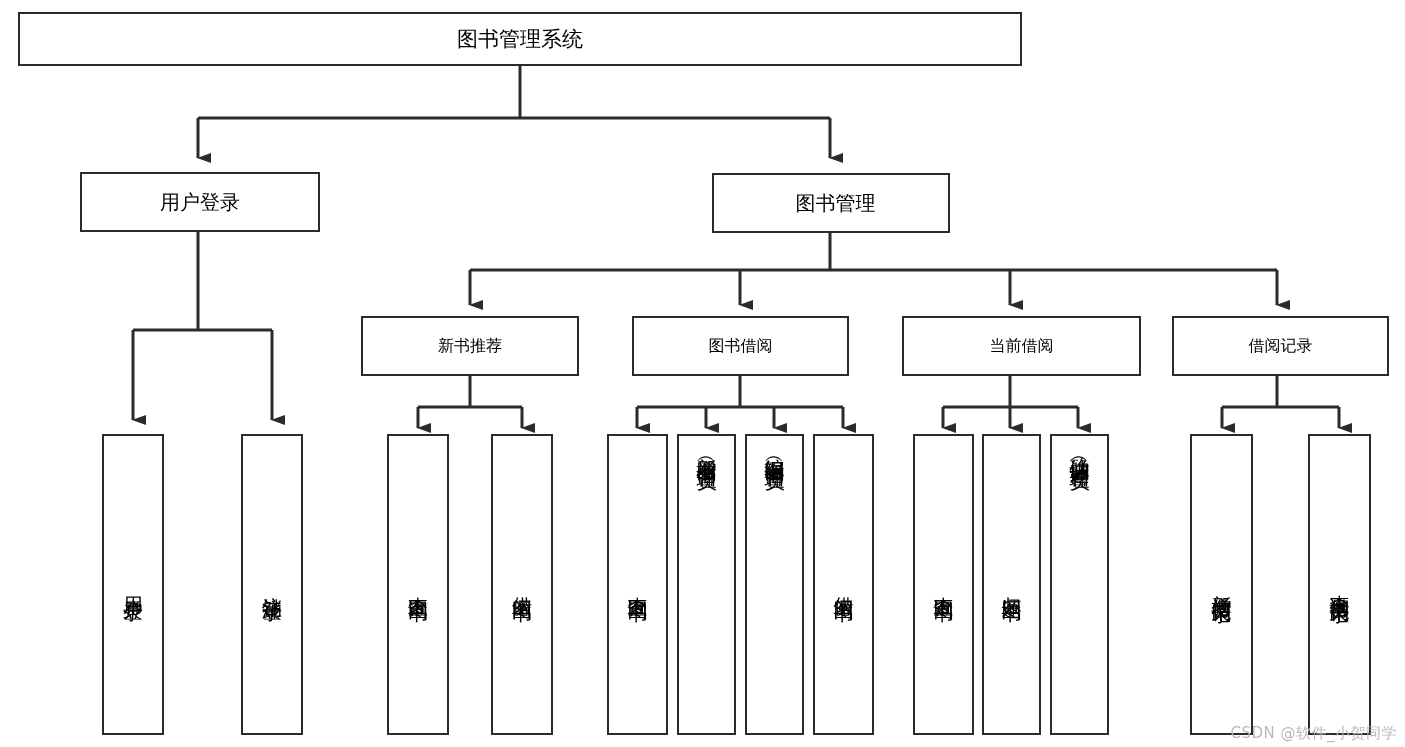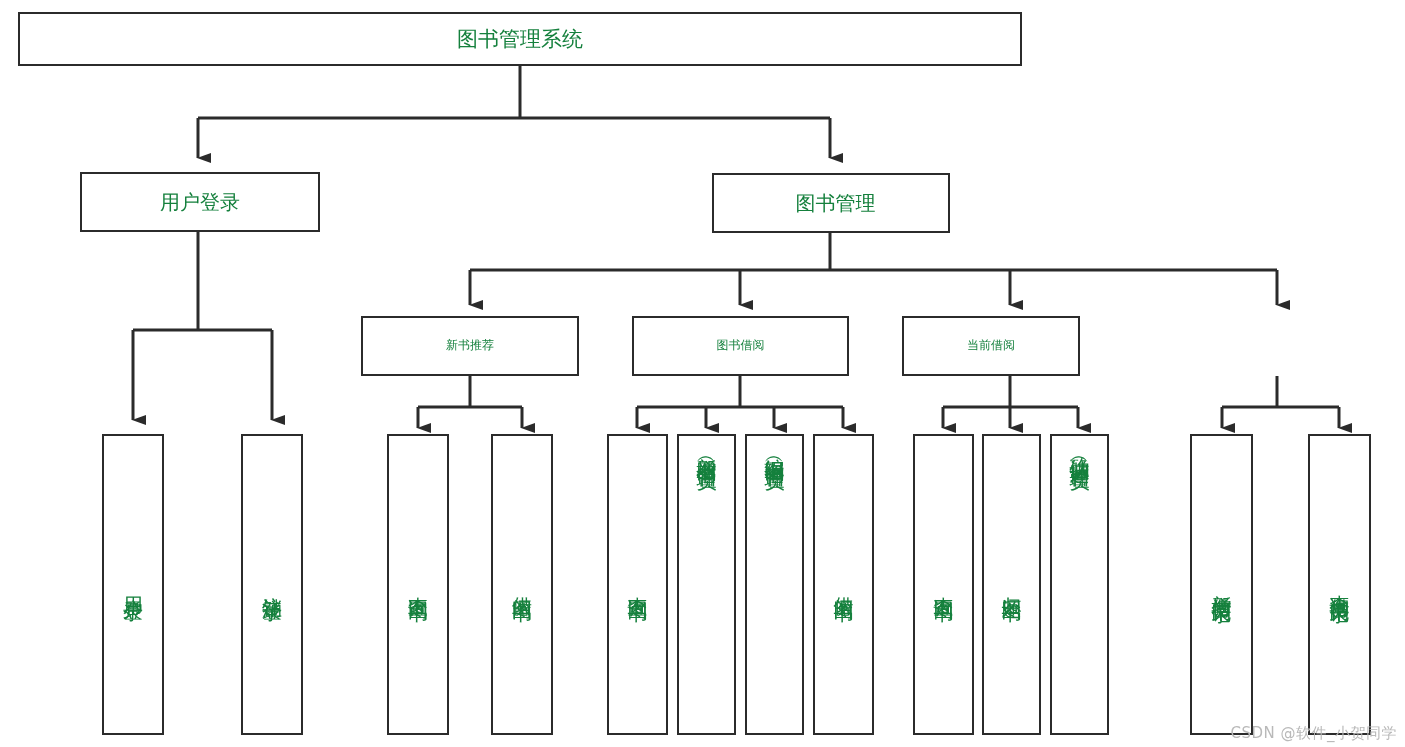--- a/index.html
+++ b/index.html
@@ -27,35 +27,35 @@
     width: 1405px;
     height: 747px;
     pointer-events: none;
   }
   
   .node {
     position: absolute;
     box-sizing: border-box;
     border: 2.5px solid #2b2b2b;
     background: #ffffff;
-    color: #15803d;
+    color: #000000;
     display: flex;
     align-items: center;
     justify-content: center;
     text-align: center;
     line-height: 1.15;
   }
   .node.root {
     font-size: 21px;
   }
   .node.level2 {
     font-size: 20px;
   }
   .node.level3 {
-    font-size: 12px;
+    font-size: 16px;
   }
   
   .node.leaf {
     writing-mode: vertical-rl;
     text-orientation: upright;
     font-size: 20px;
     letter-spacing: 2px;
     padding: 4px 0;
     align-items: center;
     justify-content: center;
@@ -149,24 +149,27 @@
   </div>
 
   <div class="node level3" style="left:361px; top:316px; width:218px; height:60px;">
     <span class="node-label">新书推荐</span>
   </div>
 
   <div class="node level3" style="left:632px; top:316px; width:217px; height:60px;justify-content:center;">
     <span class="node-label">图书借阅</span>
   </div>
 
-  <div class="node level3" style="left:902px; top:316px; width:178px; height:60px;text-align:center;">
+  <div class="node level3" style="left:902px; top:316px; width:239px; height:60px;text-align:center;">
     <span class="node-label">当前借阅</span>
   </div>
 
+  <div class="node level3" style="left:1172px; top:316px; width:217px; height:60px;">
+    <span class="node-label">借阅记录</span>
+  </div>
 
   <div class="node leaf" style="left:102px; top:434px; width:62px; height:301px;">
     <span class="node-label">用户登录</span>
   </div>
 
   <div class="node leaf" style="left:241px; top:434px; width:62px; height:301px;">
     <span class="node-label">注销登录</span>
   </div>
 
   <div class="node leaf" style="left:387px; top:434px; width:62px; height:301px;">

